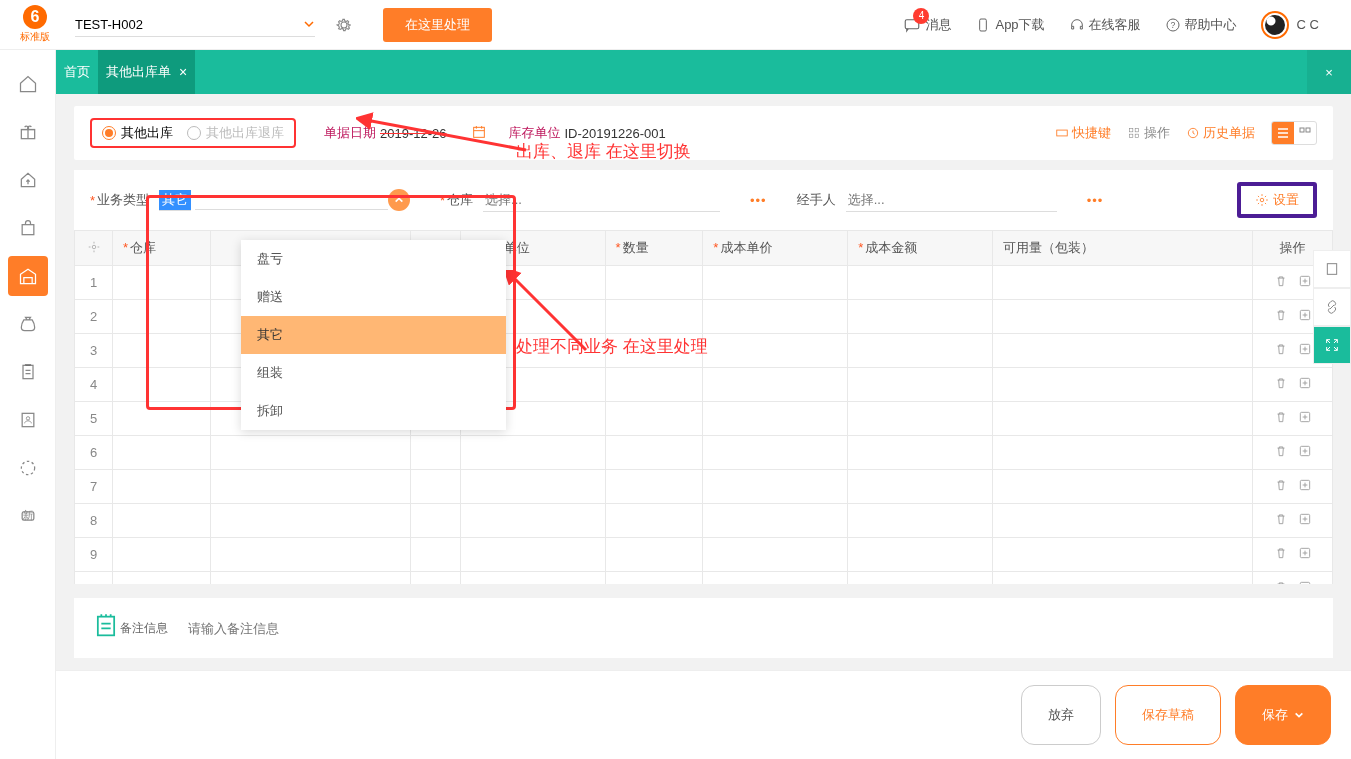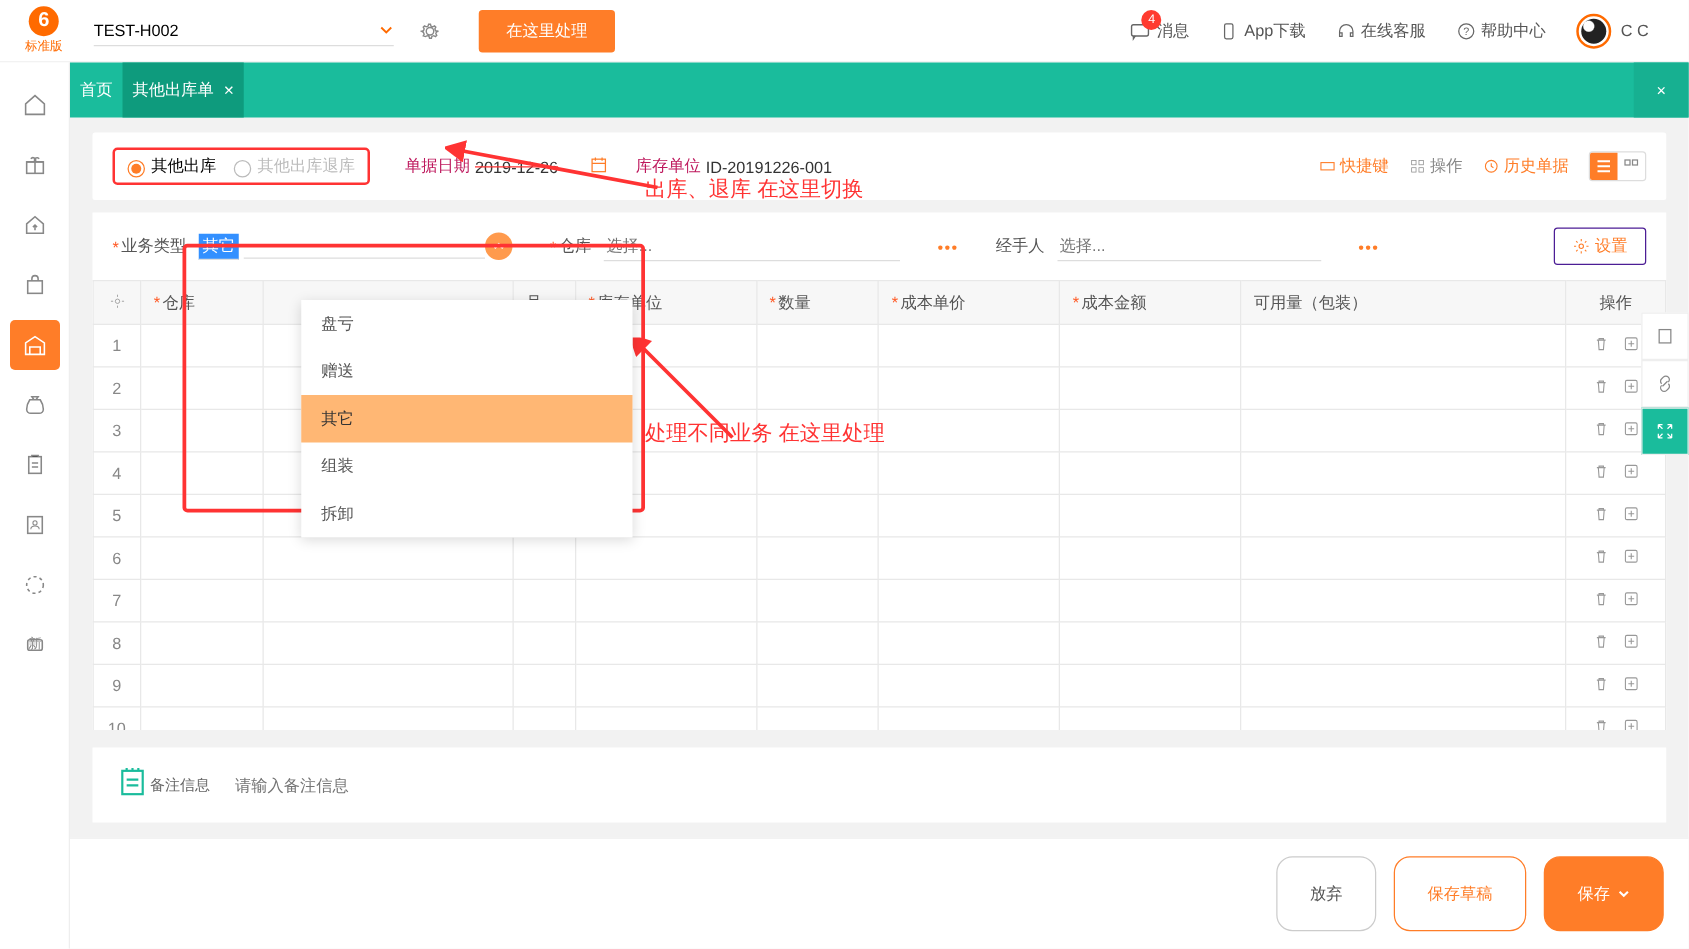--- a/index.html
+++ b/index.html
@@ -25,21 +25,21 @@
 .main{flex:1;display:flex;flex-direction:column;background:#f2f2f2;position:relative}
 .tabs{height:44px;background:#1abc9c;display:flex;align-items:stretch}
 .tab{padding:0 8px;display:flex;align-items:center;color:#fff;cursor:pointer}
 .tab.active{background:#0e9b7d}
 .tab-close{margin-left:8px;color:#fff;font-size:14px}
 .tabs-spacer{flex:1}
 .tabs-close-all{width:44px;display:flex;align-items:center;justify-content:center;color:#fff;cursor:pointer;background:#17b091}
 .content{flex:1;padding:12px 18px;display:flex;flex-direction:column;overflow:hidden}
 .doc-header{background:#fff;border-radius:2px;padding:12px 16px;margin-bottom:10px;display:flex;align-items:center;flex-wrap:wrap;position:relative}
 .radio-group{display:flex;align-items:center;border:2px solid #f33;border-radius:4px;padding:4px 10px;margin-right:28px}
-.radio-opt{display:flex;align-items:flex-end;margin-right:14px;cursor:pointer}
+.radio-opt{display:flex;align-items:center;margin-right:14px;cursor:pointer}
 .radio-opt:last-child{margin-right:0}
 .radio-circle{width:14px;height:14px;border:1px solid #bbb;border-radius:50%;margin-right:5px;display:flex;align-items:center;justify-content:center}
 .radio-opt.checked .radio-circle{border-color:#ff7d28}
 .radio-opt.checked .radio-circle::after{content:"";width:8px;height:8px;background:#ff7d28;border-radius:50%}
 .radio-opt.unchecked{color:#bbb}
 .hdr-label{color:#be185d;margin-right:4px}
 .hdr-val{color:#333;margin-right:24px}
 .strike{text-decoration:line-through;text-decoration-color:#f33}
 .cal-icon{color:#ff7d28;margin-right:22px}
 .hdr-right{margin-left:auto;display:flex;align-items:center;gap:16px}
@@ -51,21 +51,21 @@
 .filter-row{background:#fff;padding:12px 16px;display:flex;align-items:center;margin-bottom:0;position:relative}
 .filter-field{display:flex;align-items:center;min-width:320px;margin-right:30px;position:relative}
 .req-star{color:#ff5722;margin-right:2px}
 .field-label{color:#555;margin-right:10px}
 .field-input{flex:1;border:none;border-bottom:1px solid #ddd;padding:4px 2px;outline:none;background:transparent}
 .field-input.sel{background:#3390ff;color:#fff;padding:1px 3px;flex:0 0 auto}
 .field-underline{flex:1;border-bottom:1px solid #ddd;margin-left:4px;height:20px}
 .dd-caret{width:22px;height:22px;background:#ff9a4d;border-radius:50%;display:flex;align-items:center;justify-content:center;color:#fff;cursor:pointer}
 .more-dots{color:#ff7d28;cursor:pointer;letter-spacing:1px;margin-right:30px}
 .placeholder{color:#bbb}
-.settings-btn{border:1px solid #4c1d95;color:#ff7d28;padding:5px 14px;border-radius:3px;cursor:pointer;display:flex;align-items:center;gap:4px;margin-left:auto}
+.settings-btn{border:4px solid #4c1d95;color:#ff7d28;padding:5px 14px;border-radius:3px;cursor:pointer;display:flex;align-items:center;gap:4px;margin-left:auto}
 .biz-box{position:absolute;border:3px solid #f33;border-radius:4px;pointer-events:none}
 .biz-box.b1{left:90px;top:145px;width:370px;height:215px}
 .dropdown{position:absolute;left:185px;top:190px;width:265px;background:#fff;box-shadow:0 2px 10px rgba(0,0,0,.15);z-index:50}
 .dd-item{padding:10px 16px;cursor:pointer;color:#555}
 .dd-item.hover{background:#ffb774;color:#333}
 .grid-wrap{background:#fff;flex:1;overflow:hidden;display:flex;flex-direction:column}
 .grid{width:100%;border-collapse:collapse}
 .grid th,.grid td{border:1px solid #e8e8e8;padding:8px 10px;text-align:left;font-weight:normal;color:#555;height:32px}
 .grid th{background:#f7f7f7}
 .grid td.idx{text-align:center;width:38px;color:#888}

